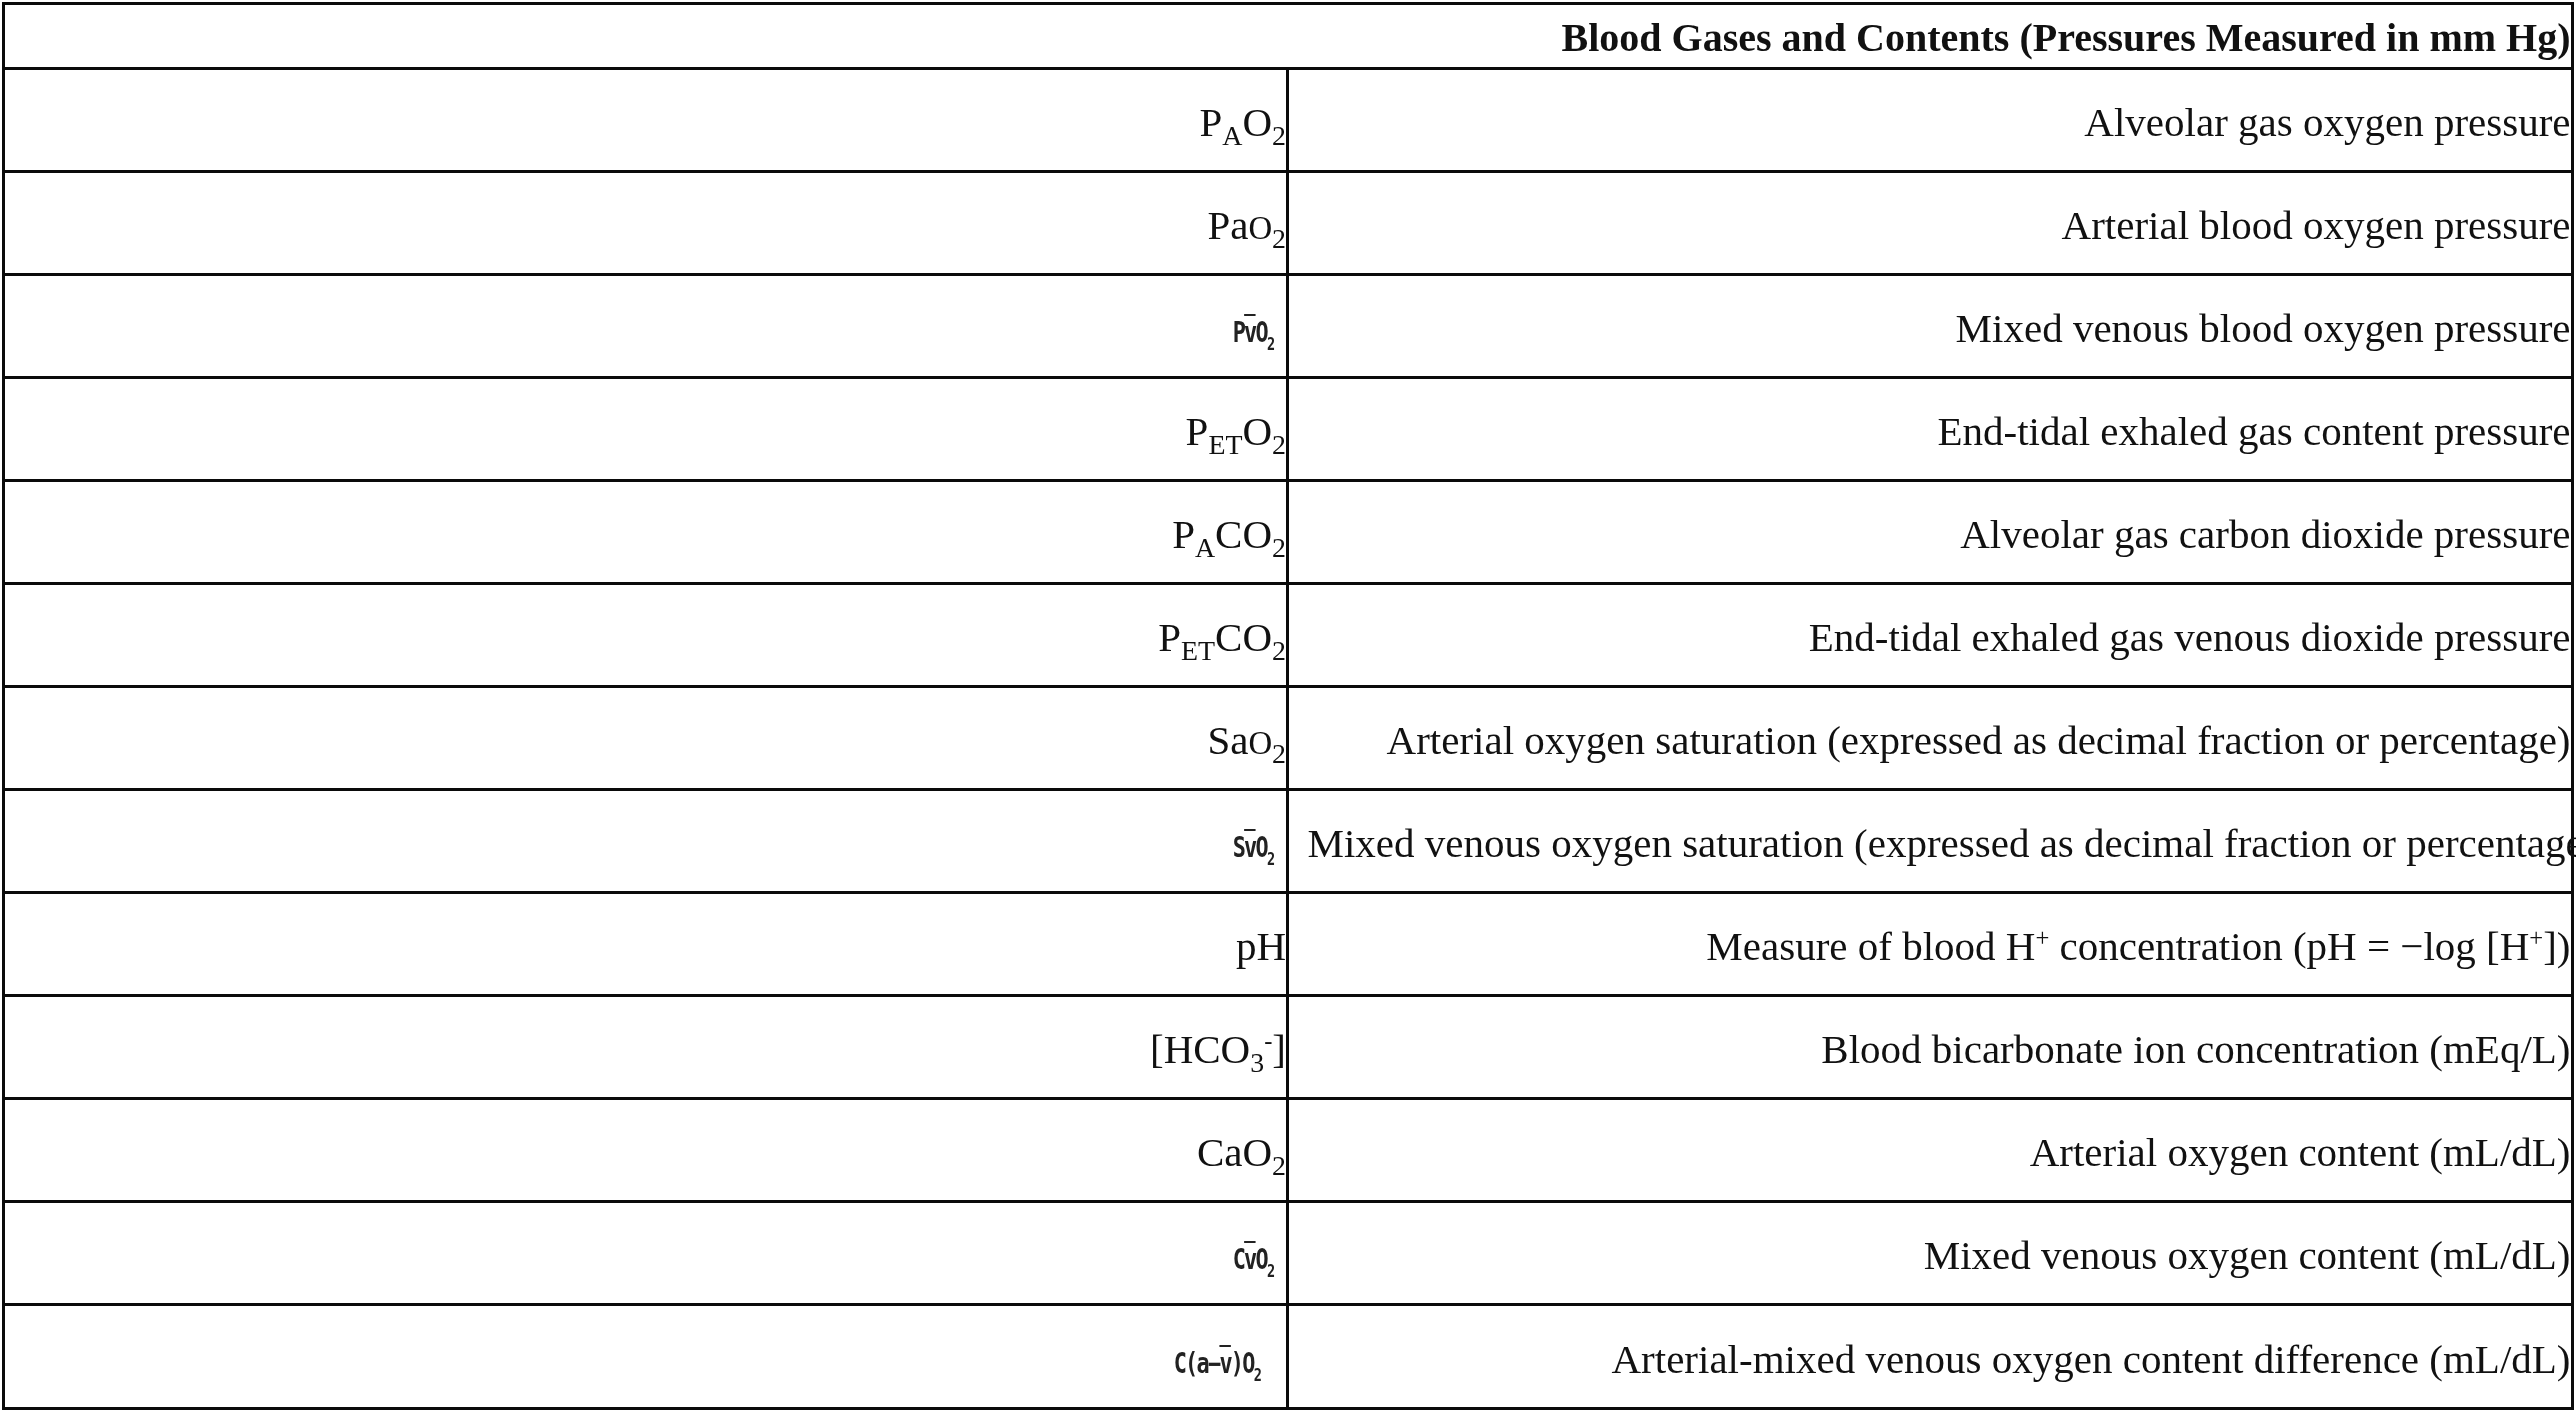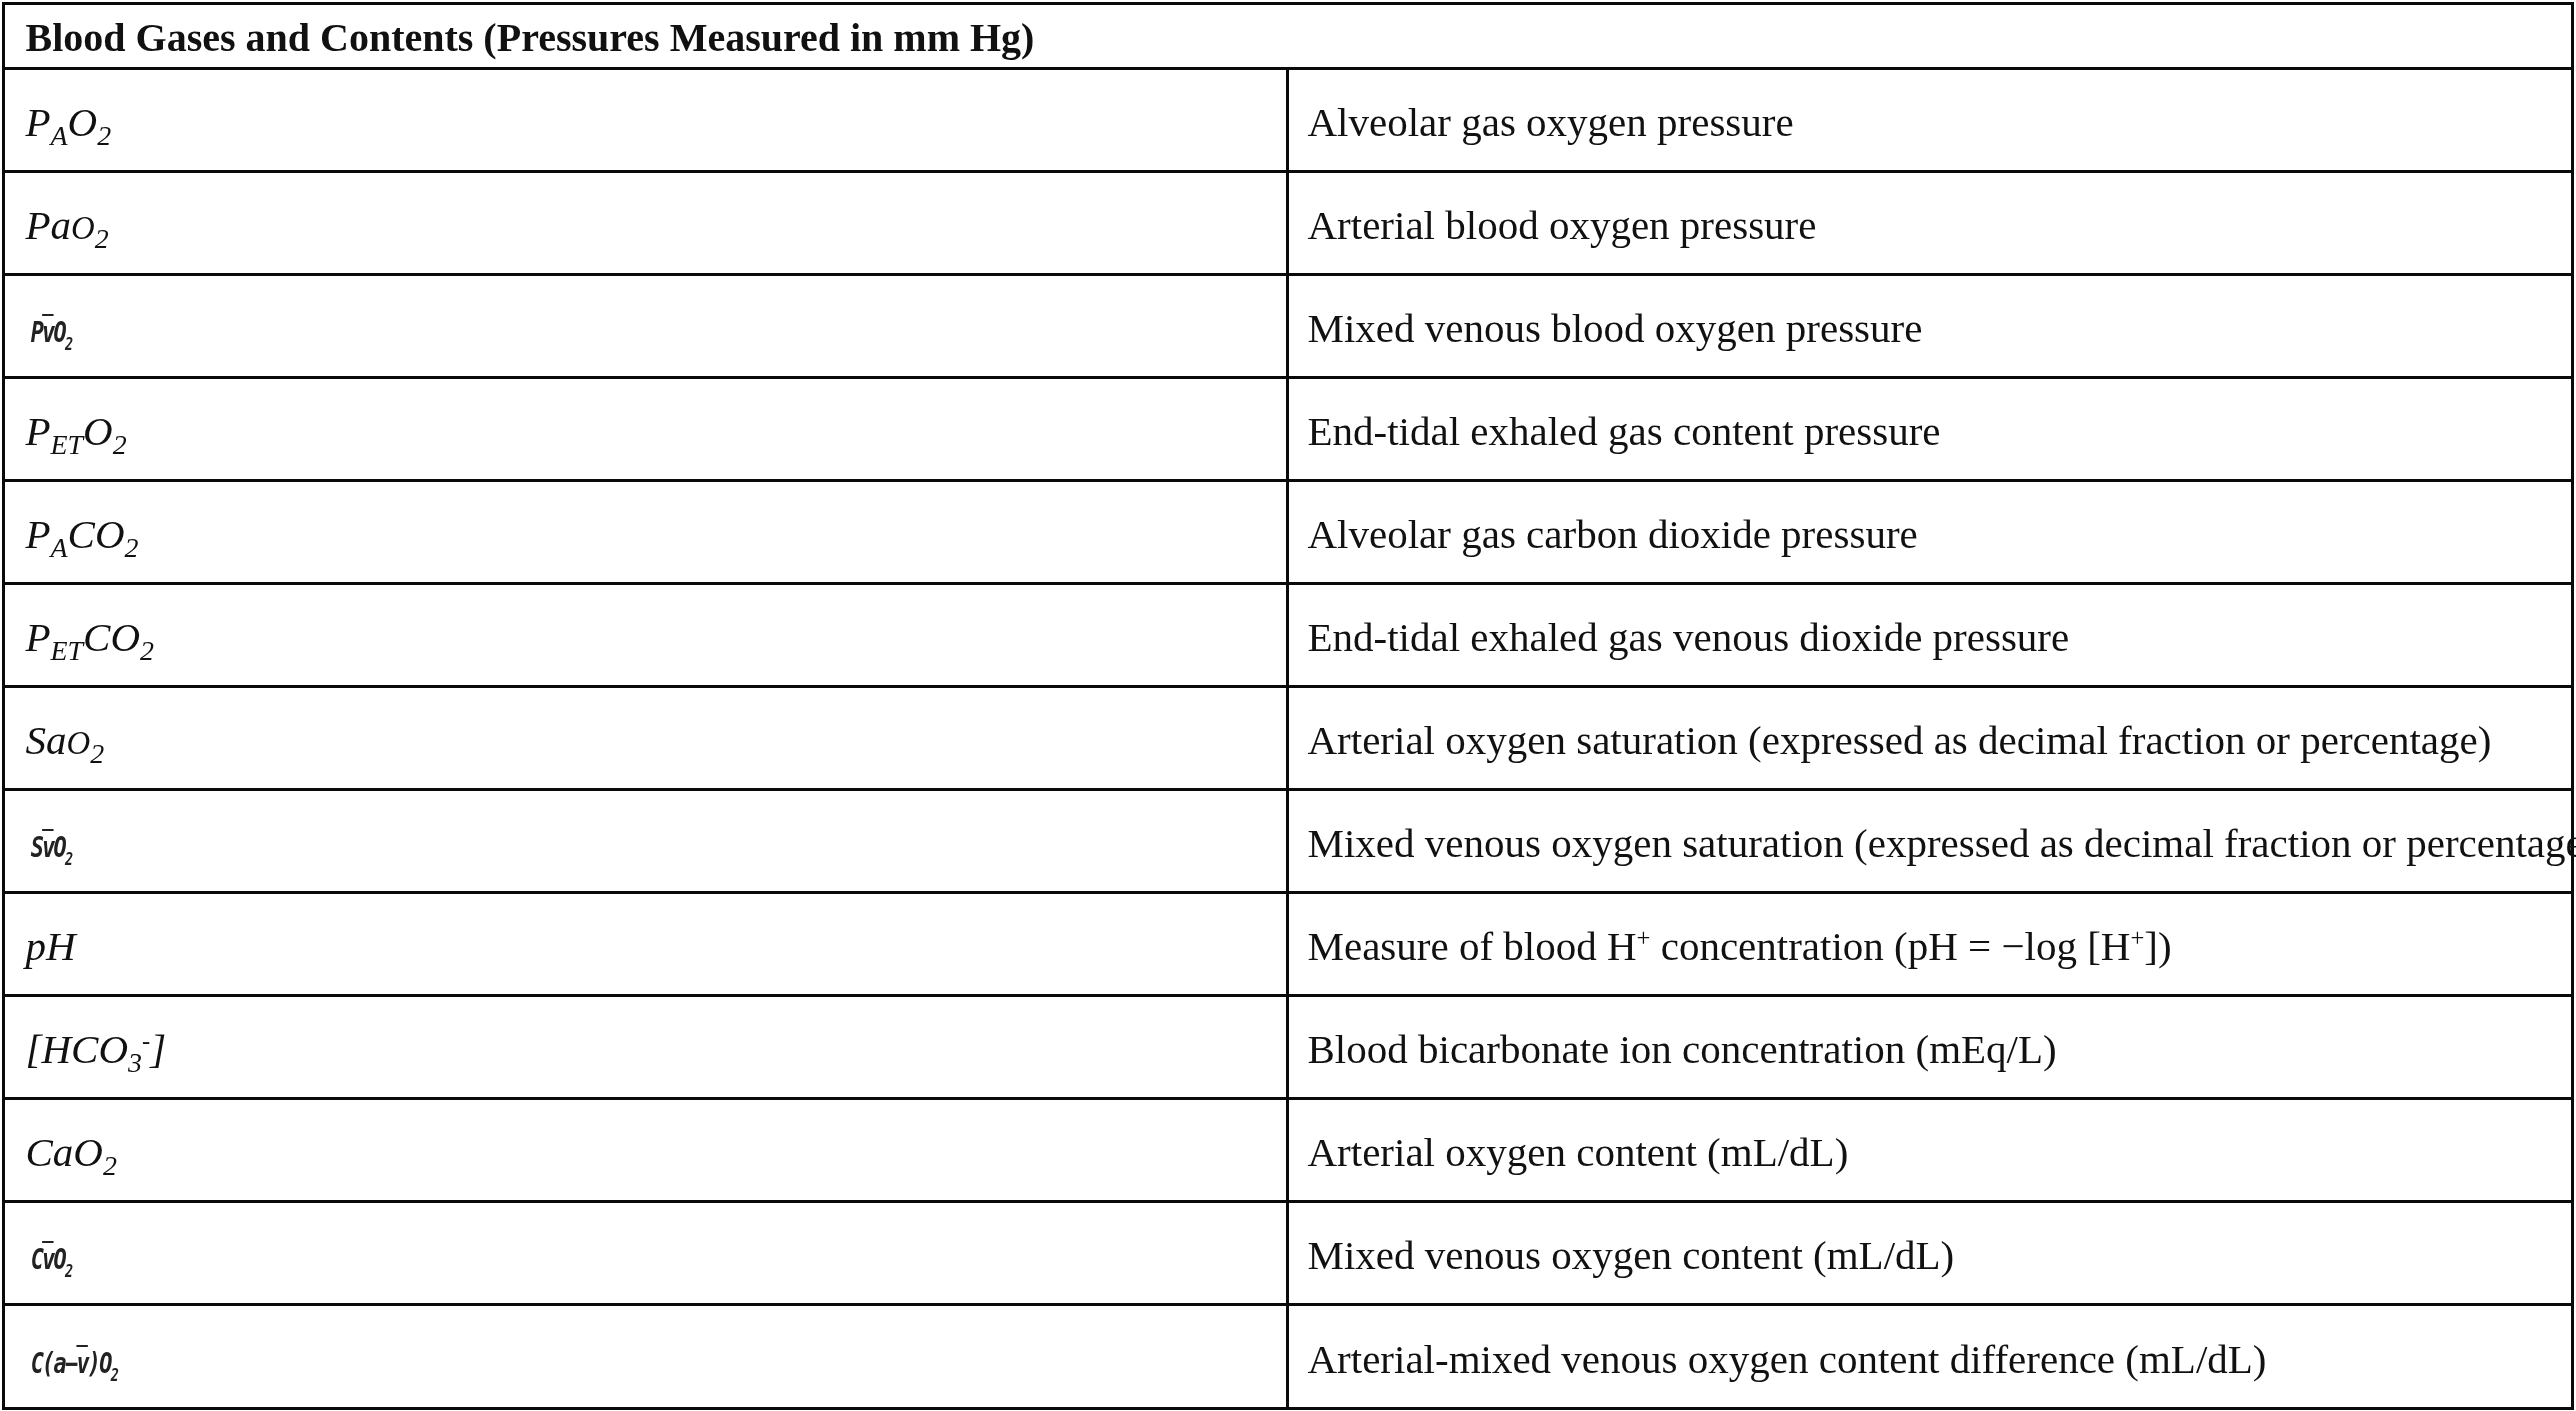--- a/index.html
+++ b/index.html
@@ -8,35 +8,35 @@
     position: absolute; left: 1.5px; top: 1.5px;
     width: 2572px; height: 1408px;
     border-collapse: collapse; table-layout: fixed;
     font-family: "Liberation Serif", "DejaVu Serif", serif;
     color: #111111;
   }
   .tbl td, .tbl th {
     border: 3px solid #0a0a0a;
     padding: 0 0 0 21px;
     vertical-align: middle;
-    text-align: left;
+    text-align: right;
     white-space: nowrap;
   }
   .tbl th {
     height: 59px;
     font-weight: bold;
     font-size: 40px;
     padding-top: 3px;
   }
   .tbl td {
     height: 73px;
     font-size: 41px;
     padding-top: 4.4px;
   }
-  .tbl td.abbr { width: 274px; font-style: italic; }
+  .tbl td.abbr { width: 274px; }
   .tbl td.desc { padding-left: 18.5px; }
   sub { font-size: 0.68em; vertical-align: -0.32em; line-height: 0; }
   sup { font-size: 0.6em; vertical-align: 0.55em; line-height: 0; }
   .raster {
     font-family: "DejaVu Sans Mono", "Liberation Mono", monospace;
     font-size: 28px; font-weight: bold; letter-spacing: -2.2px;
     color: #222; display: inline-block; transform: scaleX(0.78);
     transform-origin: left center; padding-left: 6px;
   }
   .raster sub { font-size: 0.62em; vertical-align: -0.45em; }

